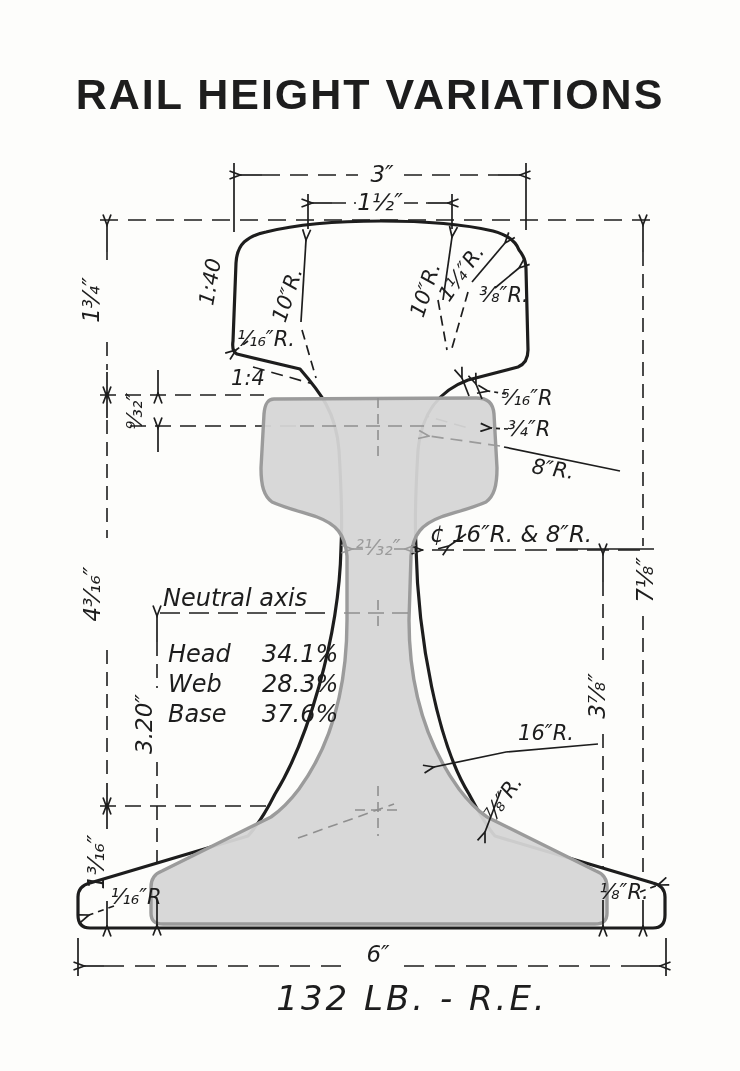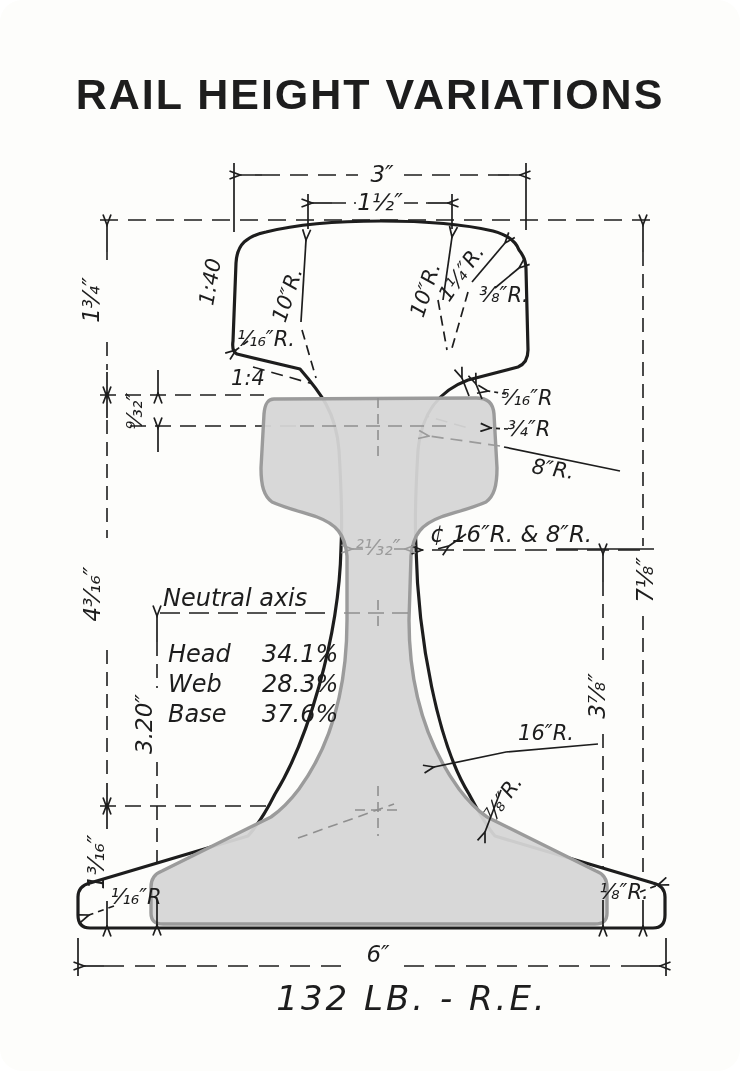--- a/index.html
+++ b/index.html
@@ -1,17 +1,17 @@
 <!DOCTYPE html>
 <html><head>
 <meta charset="utf-8">
 <style>
   html,body{margin:0;padding:0;background:#ffffff;}
   .page{position:relative;width:740px;height:1071px;background:#fdfdfb;overflow:hidden;
-        font-family:"DejaVu Sans",sans-serif;border-radius:22px;}
+        font-family:"DejaVu Sans",sans-serif;}
   svg{display:block;}
   text{fill:#1d1d1d;}
   .dim{font-style:italic;font-size:23px;}
   .dim-sm{font-style:italic;font-size:21px;}
   .hand{font-style:italic;font-size:24px;}
   .title-t{font-family:"Liberation Sans","DejaVu Sans",sans-serif;font-weight:bold;
            font-size:43px;letter-spacing:2px;}
   .caption-t{font-style:italic;font-size:34px;letter-spacing:3px;}
   .gray-t{fill:#9b9b9b;}
 </style>

